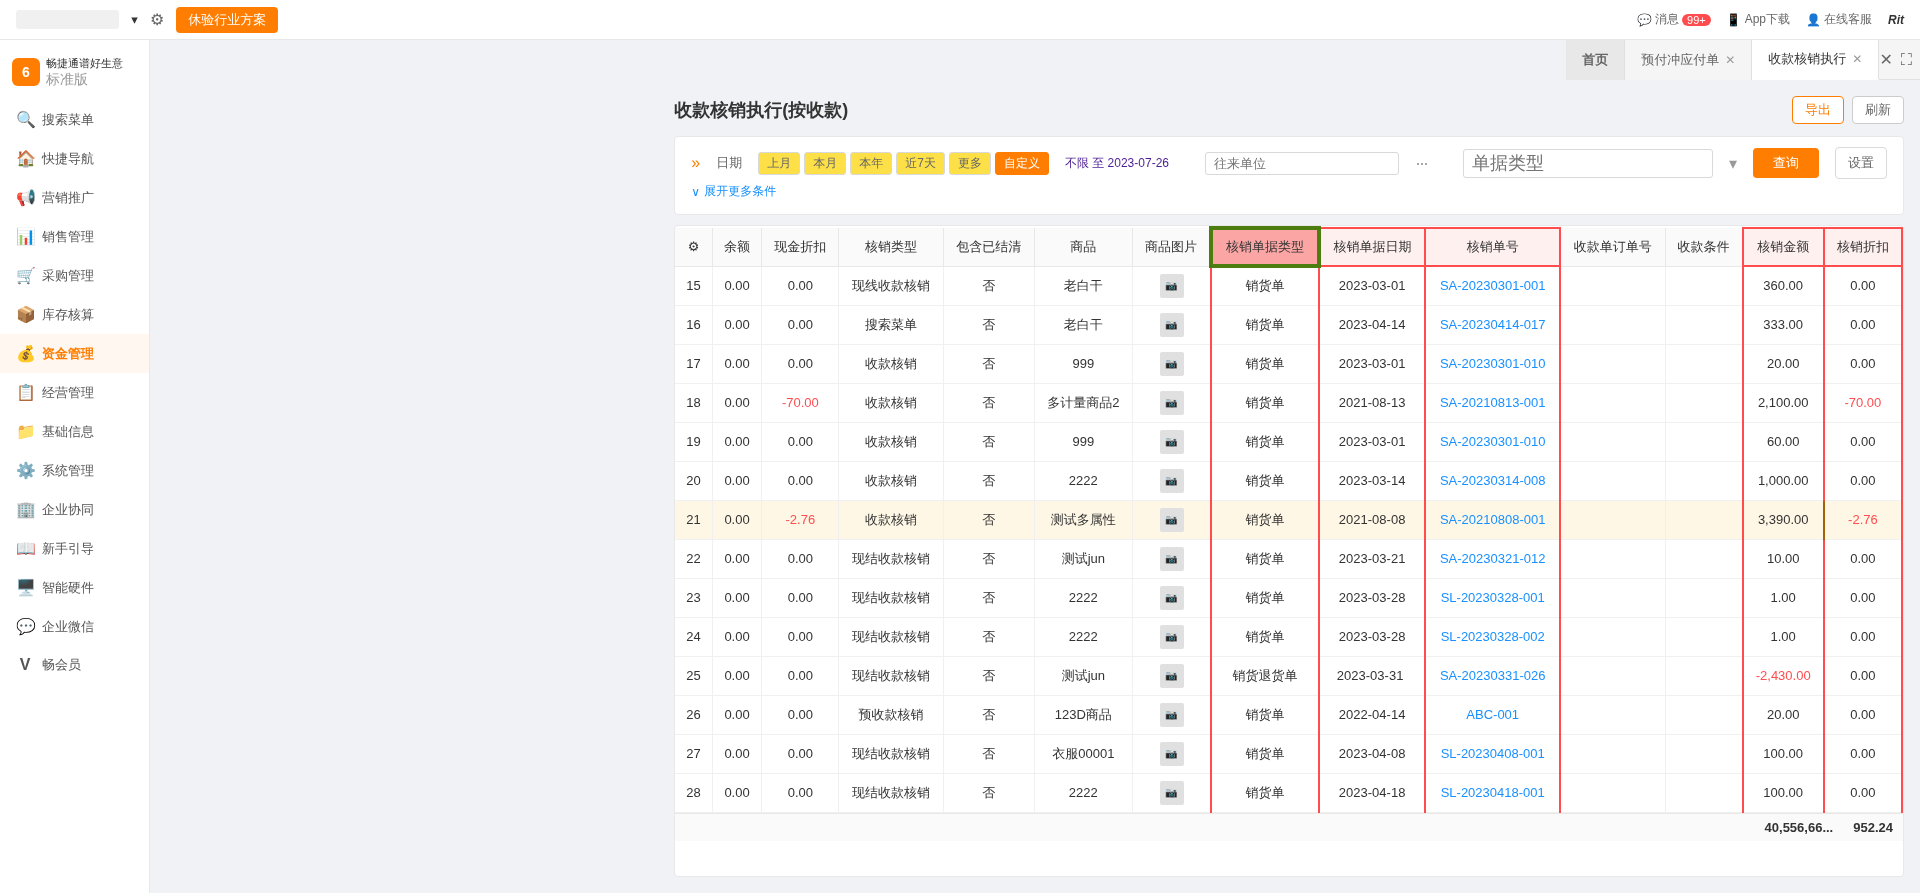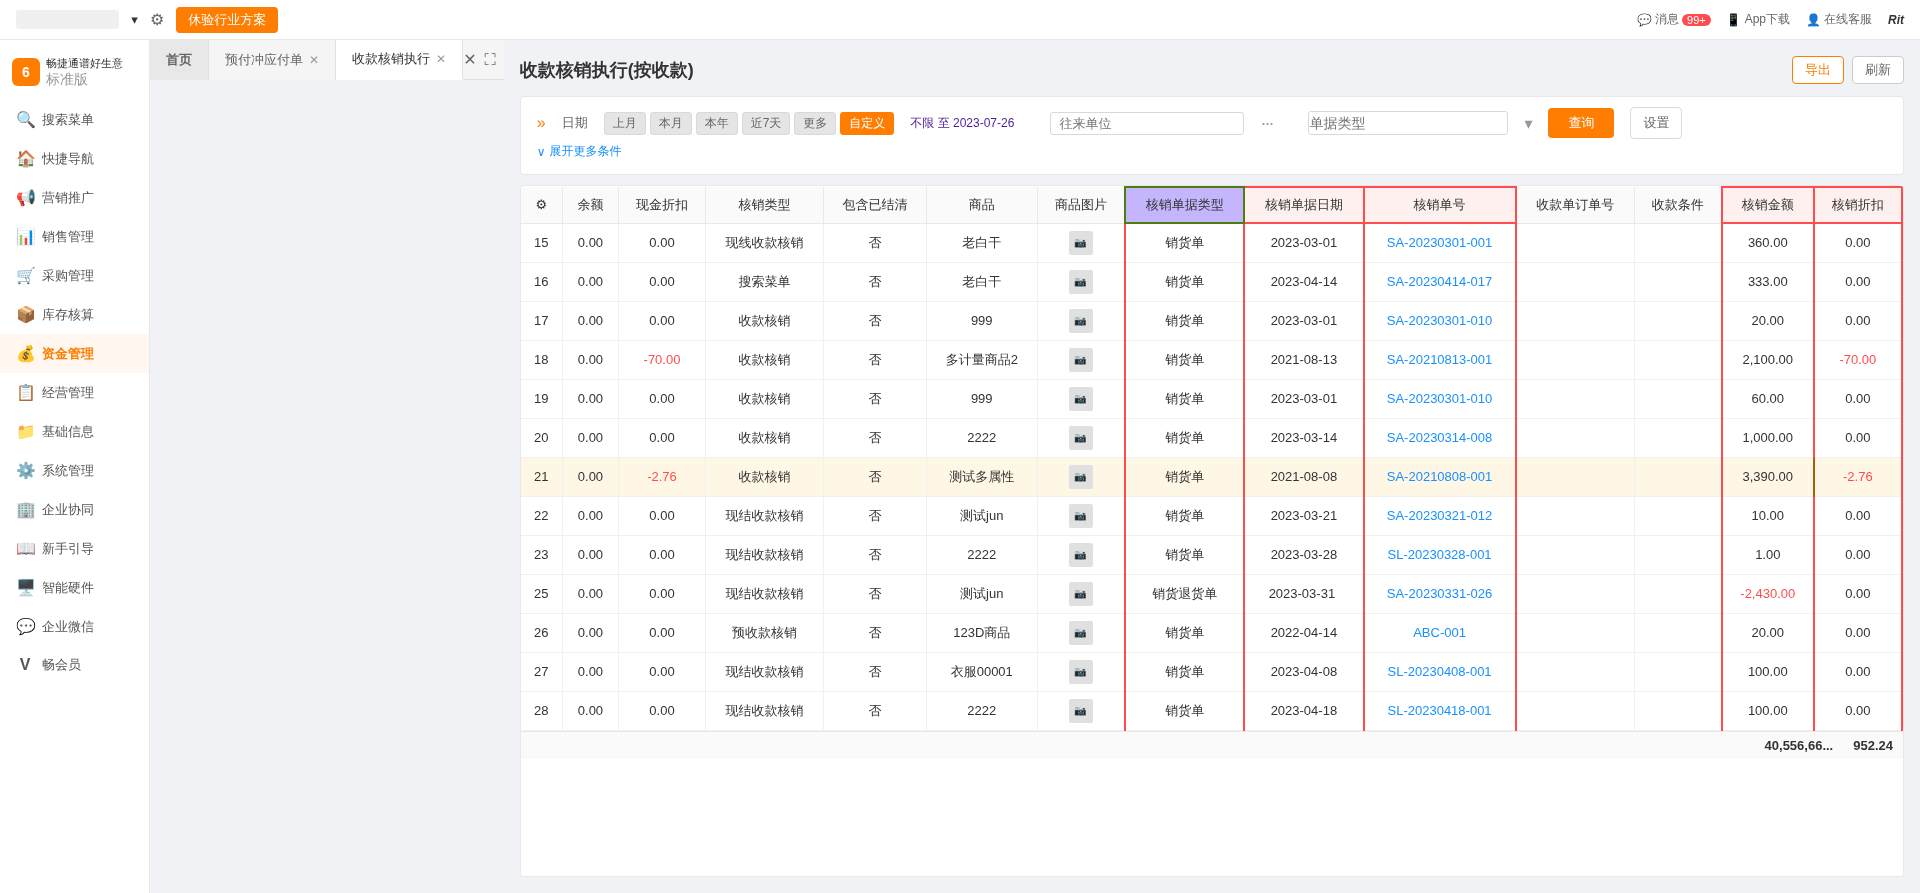--- a/index.html
+++ b/index.html
@@ -32,21 +32,21 @@
     .logo-icon { width: 28px; height: 28px; background: #ff7d00; border-radius: 6px; display: flex; align-items: center; justify-content: center; color: #fff; font-size: 14px; font-weight: bold; }
     .logo-text { font-size: 11px; color: #333; line-height: 1.3; }
     .sidebar-item {
       display: flex; align-items: center; gap: 8px; padding: 10px 16px;
       cursor: pointer; color: #555; font-size: 13px;
     }
     .sidebar-item.active { background: #fff7f0; color: #ff7d00; font-weight: bold; }
     .sidebar-item .icon { font-size: 16px; width: 18px; text-align: center; }
 
     
-    .main { flex: 1; display: flex; flex-direction: row; overflow: hidden; }
+    .main { flex: 1; display: flex; flex-direction: column; overflow: hidden; align-items: flex-end; }
 
     
     .tab-bar {
       height: 40px; background: #f5f5f5; display: flex; align-items: center;
       border-bottom: 1px solid #e0e0e0; padding-left: 0;
     }
     .tab-item {
       height: 40px; display: flex; align-items: center; padding: 0 16px;
       cursor: pointer; font-size: 13px; color: #666; border-right: 1px solid #e0e0e0;
       gap: 6px; background: #f5f5f5;
@@ -74,31 +74,31 @@
     
     .filter-bar {
       background: #fff; border: 1px solid #e8e8e8; border-radius: 4px;
       padding: 10px 16px; margin-bottom: 10px;
     }
     .filter-row { display: flex; align-items: center; gap: 16px; flex-wrap: wrap; }
     .filter-label { color: #666; font-size: 13px; white-space: nowrap; }
     .filter-date-btns { display: flex; gap: 4px; }
     .filter-date-btn {
       padding: 2px 8px; border: 1px solid #d9d9d9; border-radius: 3px;
-      background: #e5e5e5; cursor: pointer; font-size: 12px; color: #666;
+      background: #fde047; cursor: pointer; font-size: 12px; color: #666;
     }
     .filter-date-btn.custom { background: #ff7d00; color: #fff; border-color: #ff7d00; }
     .filter-date-range { color: #4c1d95; font-size: 12px; }
     .filter-input {
       border: 1px solid #d9d9d9; border-radius: 3px; padding: 3px 8px;
       font-size: 13px; min-width: 150px;
     }
     .filter-select {
-      border: 1px solid #d9d9d9; border-radius: 3px; padding: 3px 0;
-      font-size: 14px; min-width: 200px; background: #fff;
+      border: 1px solid #d9d9d9; border-radius: 3px; padding: 3px 8px;
+      font-size: 18px; min-width: 200px; background: #fff;
     }
     .btn-query {
       background: #ff7d00; color: #fff; border: none; border-radius: 4px;
       padding: 6px 20px; cursor: pointer; font-size: 13px;
     }
     .btn-settings {
       border: 1px solid #d9d9d9; color: #666; background: #fff;
       border-radius: 4px; padding: 6px 12px; cursor: pointer; font-size: 13px;
     }
     .expand-more {
@@ -299,21 +299,21 @@
         <table>
           <thead>
             <tr>
               <th>⚙</th>
               <th>余额</th>
               <th>现金折扣</th>
               <th>核销类型</th>
               <th>包含已结清</th>
               <th>商品</th>
               <th>商品图片</th>
-              <th style="border:2px solid #4d7c0f; background:#c4b5fd;">核销单据类型</th>
+              <th style="border:4px solid #4d7c0f; background:#fca5a5;">核销单据类型</th>
               <th style="border:2px solid #ff4d4f; background:#fff0f0;">核销单据日期</th>
               <th style="border:2px solid #ff4d4f; background:#fff0f0;">核销单号</th>
               <th>收款单订单号</th>
               <th>收款条件</th>
               <th style="border:2px solid #ff4d4f; background:#fff0f0;">核销金额</th>
               <th style="border:2px solid #ff4d4f; background:#fff0f0;">核销折扣</th>
             </tr>
           </thead>
           <tbody id="table-body">
           <tr>
@@ -472,20 +472,38 @@
                 </td>
       <td style="border-left:2px solid #ff4d4f;border-right:2px solid #ff4d4f;">销货单</td>
       <td style="border-left:2px solid #ff4d4f;border-right:2px solid #ff4d4f;">2023-03-28</td>
       <td style="border-left:2px solid #ff4d4f;border-right:2px solid #ff4d4f;"><a class="td-link">SL-20230328-001</a></td>
       <td></td>
       <td></td>
       <td style="border-left:2px solid #ff4d4f;border-right:2px solid #ff4d4f;">1.00</td>
       <td style="border-left:2px solid #ff4d4f;border-right:2px solid #ff4d4f;">0.00</td>
     </tr>
               <tr>
+      <td>24</td>
+      <td>0.00</td>
+      <td>0.00</td>
+      <td>现结收款核销</td>
+      <td>否</td>
+      <td>2222</td>
+      <td>
+                  <div style="width:24px;height:24px;background:#e0e0e0;border-radius:2px;margin:0 auto;display:flex;align-items:center;justify-content:center;font-size:10px;">📷</div>
+                </td>
+      <td style="border-left:2px solid #ff4d4f;border-right:2px solid #ff4d4f;">销货单</td>
+      <td style="border-left:2px solid #ff4d4f;border-right:2px solid #ff4d4f;">2023-03-28</td>
+      <td style="border-left:2px solid #ff4d4f;border-right:2px solid #ff4d4f;"><a class="td-link">SL-20230328-002</a></td>
+      <td></td>
+      <td></td>
+      <td style="border-left:2px solid #ff4d4f;border-right:2px solid #ff4d4f;">1.00</td>
+      <td style="border-left:2px solid #ff4d4f;border-right:2px solid #ff4d4f;">0.00</td>
+    </tr>
+              <tr>
       <td>25</td>
       <td>0.00</td>
       <td>0.00</td>
       <td>现结收款核销</td>
       <td>否</td>
       <td>测试jun</td>
       <td>
                   <div style="width:24px;height:24px;background:#e0e0e0;border-radius:2px;margin:0 auto;display:flex;align-items:center;justify-content:center;font-size:10px;">📷</div>
                 </td>
       <td style="border-left:2px solid #ff4d4f;border-right:2px solid #ff4d4f;">销货退货单</td>

